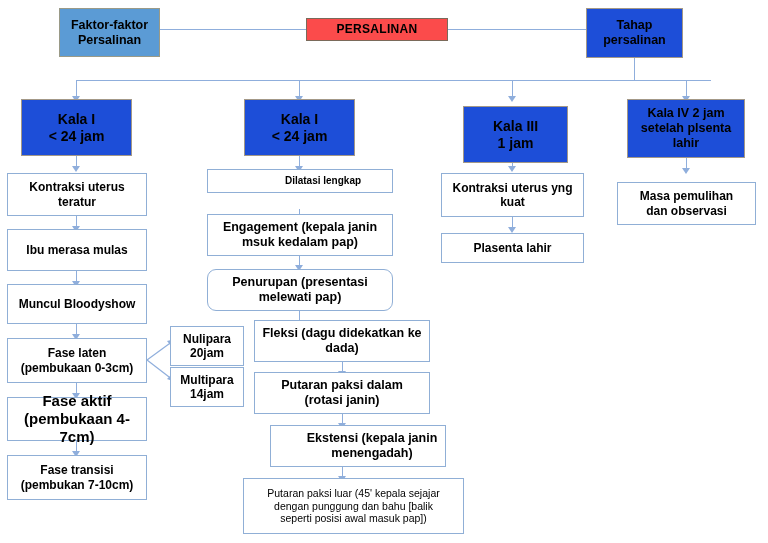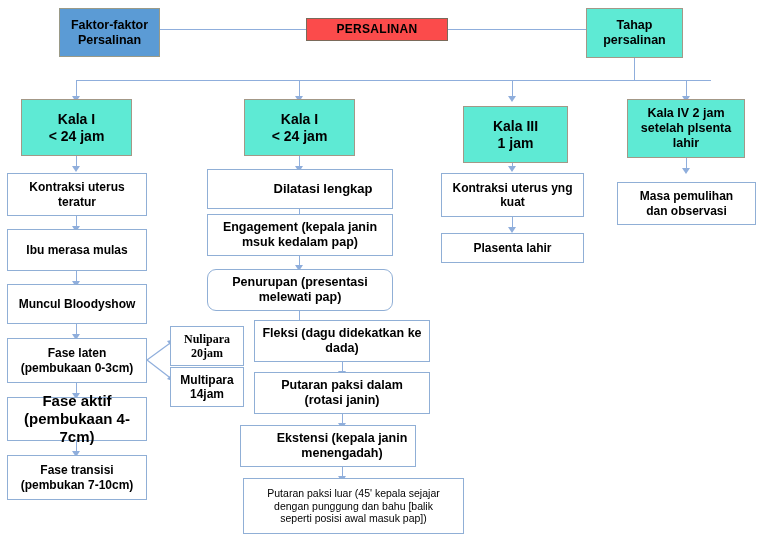--- a/index.html
+++ b/index.html
@@ -36,21 +36,21 @@
     font-weight: bold;
   }
   .n-red {
     background: #FB4B4B;
     border: 1px solid #7a6a5a;
     color: #000000;
     font-weight: bold;
     letter-spacing: .3px;
   }
   .n-yellow {
-    background: #5eead4;
+    background: #1d4ed8;
     border: 1px solid #a39887;
     color: #000000;
     font-weight: bold;
   }
   .n-plain {
     background: #ffffff;
     border: 1px solid #90AFD6;
     color: #000000;
     font-weight: bold;
   }
@@ -169,30 +169,30 @@
   <div class="node n-plain" style="left:7px; top:455px; width:140px; height:45px; font-size:12px;">Fase transisi
 (pembukan 7-10cm)</div>
 
   <svg class="fan" width="34" height="70" style="left:147px; top:330px;">
     <line x1="0" y1="30" x2="26" y2="11" stroke="#8FAEDC" stroke-width="1.2"></line>
     <polygon points="28,9 20,11 24,16" fill="#8FAEDC"></polygon>
     <line x1="0" y1="30" x2="26" y2="50" stroke="#8FAEDC" stroke-width="1.2"></line>
     <polygon points="28,52 20,49 24,45" fill="#8FAEDC"></polygon>
   </svg>
 
-  <div class="node n-small" style="left:170px; top:326px; width:74px; height:40px; font-size:12px;font-family:Liberation Serif, serif;">Nulipara
+  <div class="node n-small" style="left:170px; top:326px; width:74px; height:40px; font-size:12px;">Nulipara
 20jam</div>
 
   <div class="node n-small" style="left:170px; top:367px; width:74px; height:40px; font-size:12px;">Multipara
 14jam</div>
 
   <div class="conn conn-v" style="left:299px; top:156px; height:12px;"></div>
   <div class="arrow" style="left:295px; top:166px;"></div>
 
-  <div class="node n-plain" style="left:207px; top:169px; width:186px; height:40px; font-size:13px;padding-left:46px;">Dilatasi lengkap</div>
+  <div class="node n-plain" style="left:207px; top:169px; width:186px; height:24px; font-size:10px;padding-left:46px;">Dilatasi lengkap</div>
 
   <div class="conn conn-v" style="left:299px; top:209px; height:11px;"></div>
   <div class="arrow" style="left:295px; top:218px;"></div>
 
   <div class="node n-plain" style="left:207px; top:214px; width:186px; height:42px; font-size:12.5px;">Engagement (kepala janin
 msuk kedalam pap)</div>
 
   <div class="conn conn-v" style="left:299px; top:256px; height:11px;"></div>
   <div class="arrow" style="left:295px; top:265px;"></div>
 
@@ -207,21 +207,21 @@
 
   <div class="conn conn-v" style="left:342px; top:362px; height:11px;"></div>
   <div class="arrow" style="left:338px; top:371px;"></div>
 
   <div class="node n-plain" style="left:254px; top:372px; width:176px; height:42px; font-size:12.5px;">Putaran paksi dalam
 (rotasi janin)</div>
 
   <div class="conn conn-v" style="left:342px; top:414px; height:11px;"></div>
   <div class="arrow" style="left:338px; top:423px;"></div>
 
-  <div class="node n-plain" style="left:240px; top:425px; width:176px; height:42px; font-size:12.5px;padding-left:28px;">Ekstensi (kepala janin
+  <div class="node n-plain" style="left:270px; top:425px; width:176px; height:42px; font-size:12.5px;padding-left:28px;">Ekstensi (kepala janin
 menengadah)</div>
 
   <div class="conn conn-v" style="left:342px; top:467px; height:11px;"></div>
   <div class="arrow" style="left:338px; top:476px;"></div>
 
   <div class="node n-long" style="left:243px; top:478px; width:221px; height:56px; font-size:10.5px;">Putaran paksi luar (45' kepala sejajar
 dengan punggung dan bahu [balik
 seperti posisi awal masuk pap])</div>
 
   <div class="conn conn-v" style="left:512px; top:156px; height:12px;"></div>

